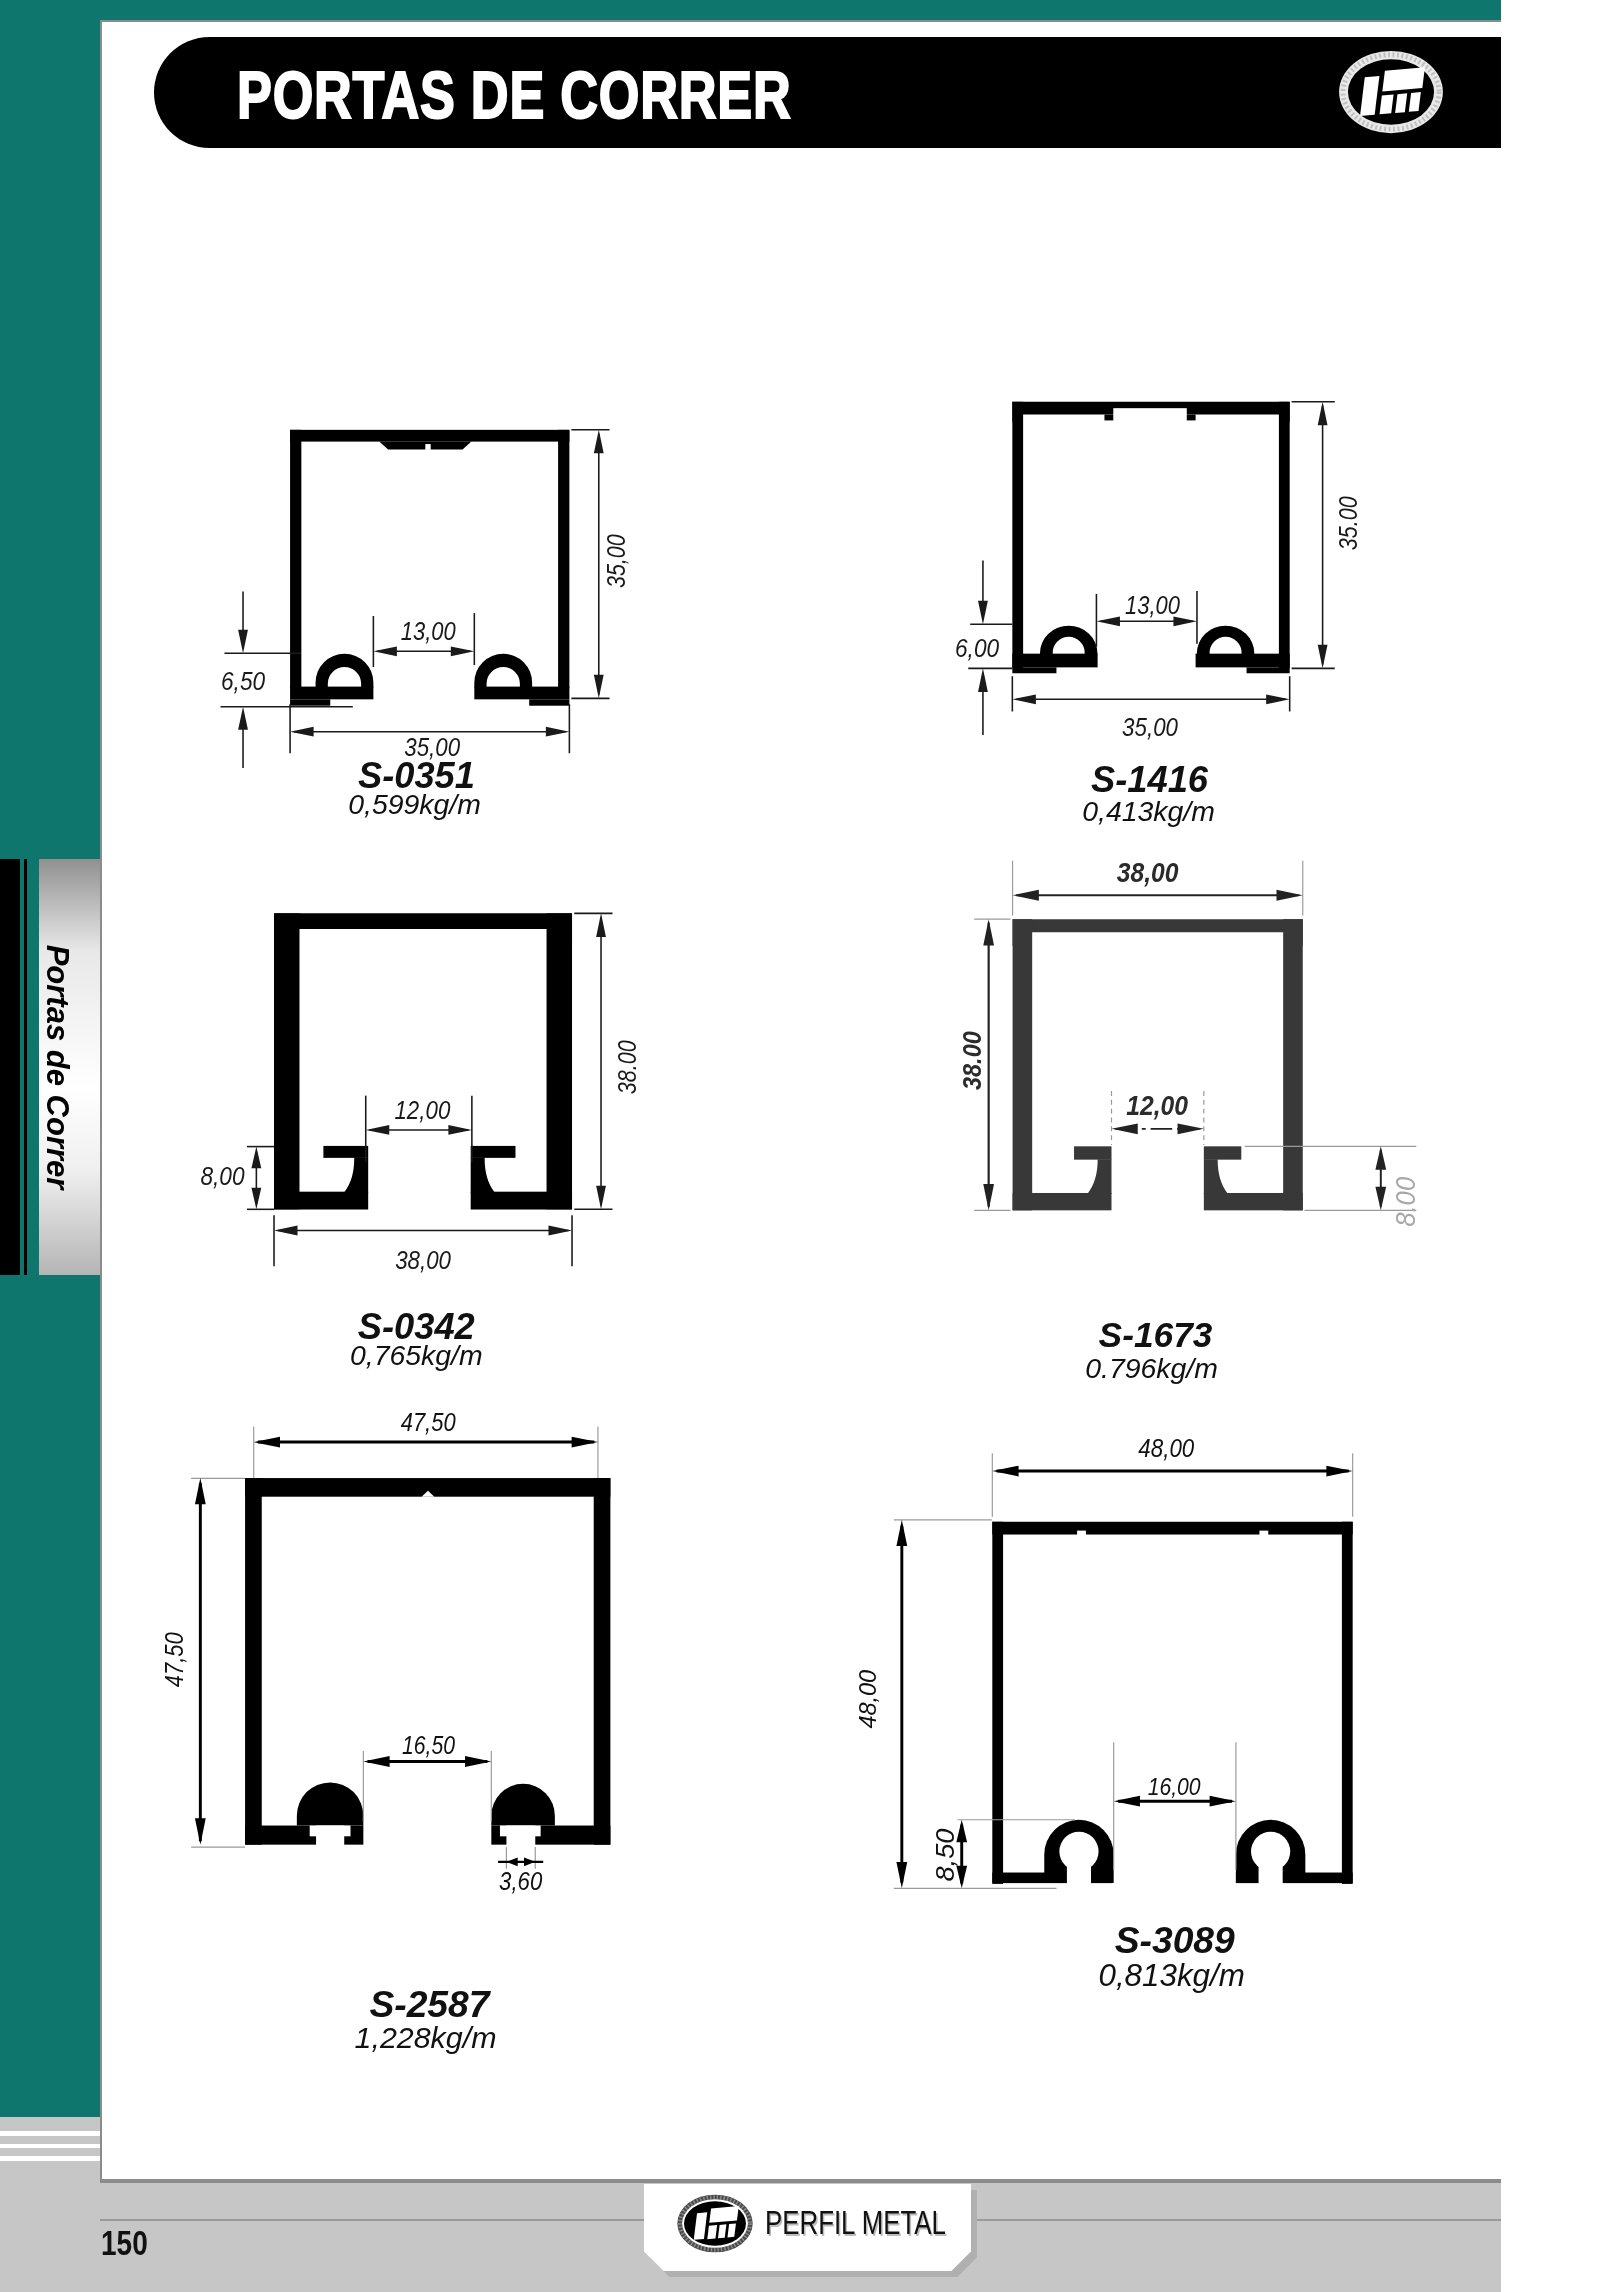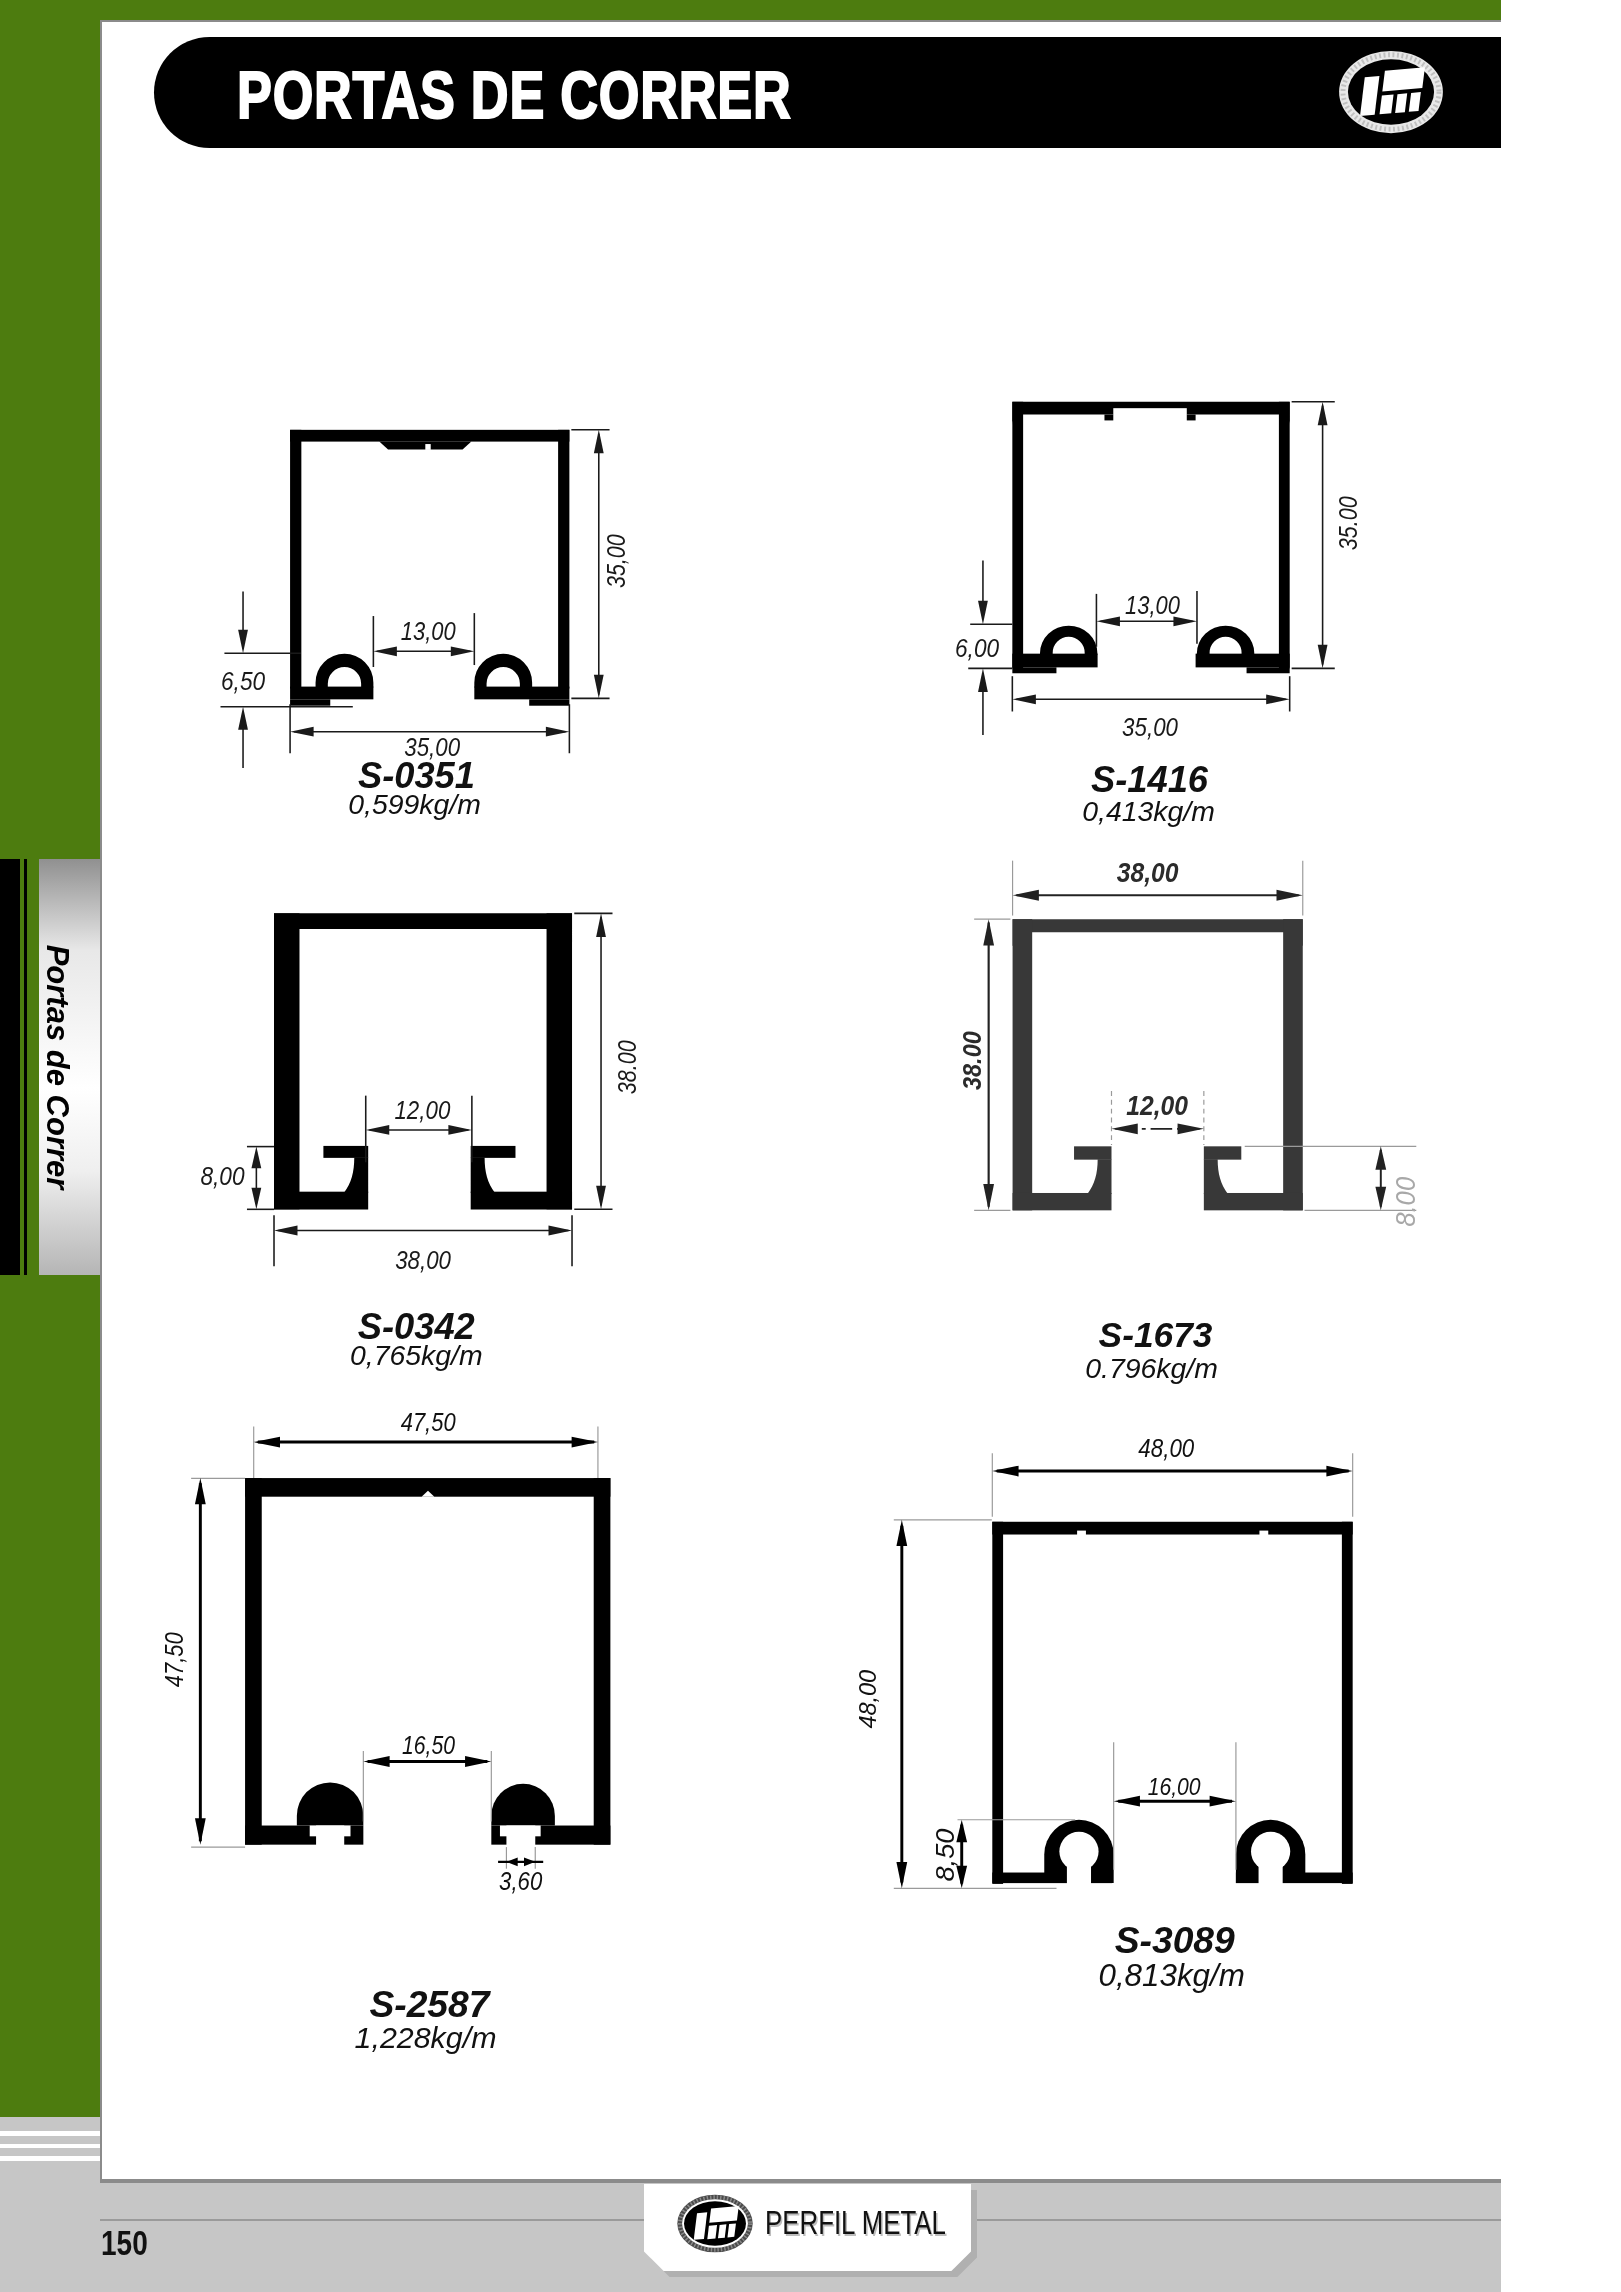--- a/index.html
+++ b/index.html
@@ -1,16 +1,16 @@
 <!DOCTYPE html>
 <html><head>
 <meta charset="utf-8">
 <style>
   html,body{margin:0;padding:0;}
-  #page{position:relative;width:1501px;height:2293px;background:#4d7c0f;overflow:hidden;
+  #page{position:relative;width:1501px;height:2293px;background:#0f766e;overflow:hidden;
         font-family:"Liberation Sans", sans-serif;}
   .abs{position:absolute;}
   svg text{font-family:"Liberation Sans", sans-serif;}
 </style>
 </head>
 <body>
 <div id="page">
 
   <div class="abs" style="left:100px;top:19.6px;width:1413px;height:2161px;border:2px solid #8b8b8b;background:#ffffff;"></div>
 

